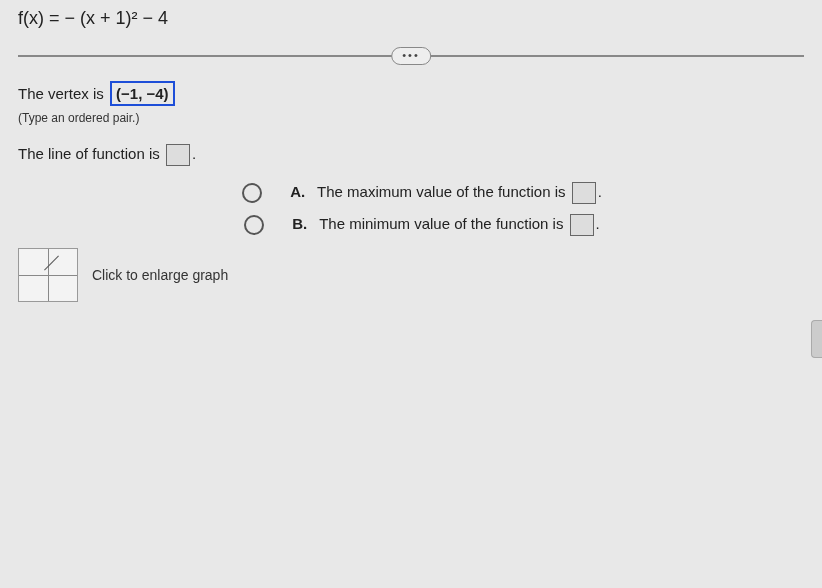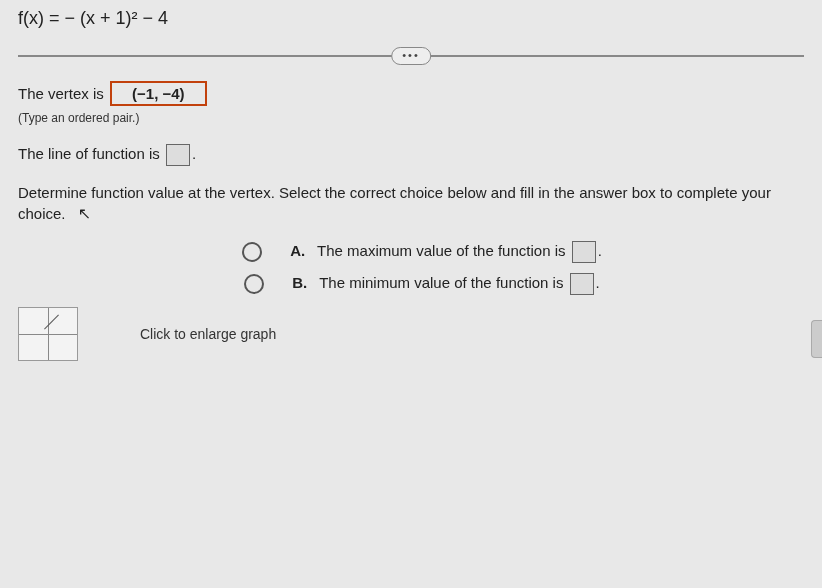--- a/index.html
+++ b/index.html
@@ -43,22 +43,22 @@
     border-radius: 12px;
     padding: 0 10px 2px 10px;
     font-size: 11px;
     letter-spacing: 2px;
     color: #444;
     line-height: 14px;
   }
   .block { margin: 12px 0 16px 0; line-height: 1.4; }
   .boxed-answer {
     display: inline-block;
-    border: 2px solid #c2410c;
-    padding: 0 20px;
+    border: 2px solid #1d4ed8;
+    padding: 0 4px;
     font-weight: bold;
     margin-left: 2px;
   }
   .hint {
     color: #333;
     font-size: 12px;
   }
   .empty-box {
     display: inline-block;
     width: 22px;
@@ -108,21 +108,21 @@
   }
   .graph-thumb::before { left: 50%; top: 0; bottom: 0; width: 1px; }
   .graph-thumb::after  { top: 50%; left: 0; right: 0; height: 1px; }
   .graph-diag {
     position: absolute;
     left: 32px; top: 4px;
     width: 1px; height: 20px;
     background: #555;
     transform: rotate(45deg);
   }
-  .graph-text { font-size: 14px; color: #333; line-height: 1.2; margin-left: 48px; }
+  .graph-text { font-size: 14px; color: #333; line-height: 1.2; }
   .side-tab {
     position: absolute;
     right: 0;
     top: 320px;
     width: 10px;
     height: 36px;
     background: #ccc;
     border: 1px solid #aaa;
     border-right: none;
     border-radius: 4px 0 0 4px;
@@ -143,24 +143,20 @@
     <span>The vertex is</span>
     <span class="boxed-answer">(−1, −4)</span><br>
     <span class="hint">(Type an ordered pair.)</span>
   </div>
 
   <div class="block">
     <span>The line of function is</span>
     <span class="empty-box"></span><span>.</span><br>
   </div>
 
-  <div class="block">
-    <span>Determine function value at the vertex. Select the correct choice below and fill in the answer box to complete your choice.</span>
-    <span class="cursor">↖</span>
-  </div>
 
   <div class="radio-row">
     <div class="radio-dot"></div>
     <div>
       <span class="opt-label">A.</span>
       <span>The maximum value of the function is</span>
       <span class="empty-box"></span><span>.</span>
     </div>
   </div>
 

